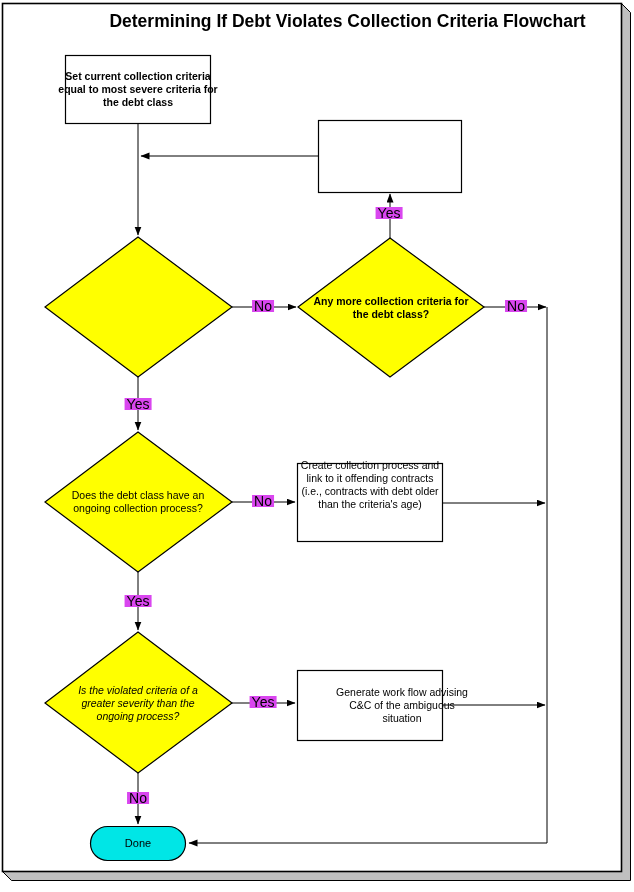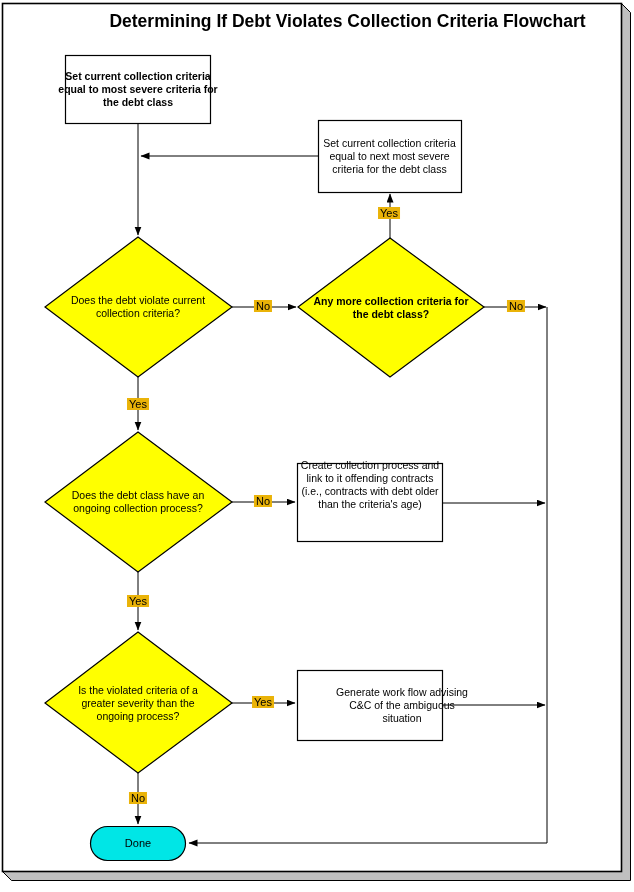--- a/index.html
+++ b/index.html
@@ -11,30 +11,30 @@
   .chart-title{
     position:absolute;left:2px;top:11px;width:619px;text-align:center;
     font-size:17.5px;font-weight:bold;letter-spacing:0px;margin-left:36px;
   }
   .node-text{
     position:absolute;display:flex;align-items:center;justify-content:center;
     text-align:center;font-size:10.5px;line-height:13px;
   }
   .edge-label{
     position:absolute;transform:translate(-50%,-50%);
-    background:#eab308;padding:0 2px;font-size:11px;line-height:12px;
+    background:#d946ef;padding:0 2px;font-size:14px;line-height:12px;
   }
   
   .t-b1{left:58px;top:55px;width:160px;height:68px;font-weight:bold;}
   .t-b2{left:316px;top:120px;width:147px;height:72px;}
   .t-d1{left:53px;top:277px;width:170px;height:60px;}
   .t-d2{left:311px;top:278px;width:160px;height:60px;font-weight:bold;}
   .t-d3{left:58px;top:472px;width:160px;height:60px;}
   .t-b3{left:300px;top:446px;width:140px;height:78px;}
-  .t-d4{left:68px;top:670px;width:140px;height:66px;}
+  .t-d4{left:68px;top:670px;width:140px;height:66px;font-style:italic;}
   .t-b4{left:300px;top:670px;width:140px;height:70px;padding-left:32px;}
   .t-done{left:90px;top:826px;width:96px;height:35px;font-size:11px;}
   svg line, svg path.connector{stroke:#000;stroke-width:1;fill:none;}
 </style>
 </head>
 <body>
 
 <div class="canvas">
 
   <svg class="layer" viewBox="0 0 634 892" xmlns="http://www.w3.org/2000/svg">
@@ -71,22 +71,20 @@
     <polygon points="390,238 484,307 390,377 298,307" stroke="#000" stroke-width="1.2" fill="#FFFF00"></polygon>
     <polygon points="138,432 232,502 138,572 45,502" stroke="#000" stroke-width="1.2" fill="#FFFF00"></polygon>
     <polygon points="138,632 232,703 138,773 45,703" stroke="#000" stroke-width="1.2" fill="#FFFF00"></polygon>
 
     <rect x="90.5" y="826.5" width="95" height="34" rx="17" ry="17" stroke="#000" stroke-width="1.2" fill="#00E6E6"></rect>
   </svg>
 
   <div class="chart-title">Determining If Debt Violates Collection Criteria Flowchart</div>
 
   <div class="node-text t-b1">Set current collection criteria equal to most severe criteria for the debt class</div>
-  <div class="node-text t-b2">Set current collection criteria equal to next most severe criteria for the debt class</div>
-  <div class="node-text t-d1">Does the debt violate current collection criteria?</div>
   <div class="node-text t-d2">Any more collection criteria for the debt class?</div>
   <div class="node-text t-d3">Does the debt class have an ongoing collection process?</div>
   <div class="node-text t-b3">Create collection process and link to it offending contracts (i.e., contracts with debt older than the criteria's age)</div>
   <div class="node-text t-d4">Is the violated criteria of a greater severity than the ongoing process?</div>
   <div class="node-text t-b4">Generate work flow advising C&amp;C of the ambiguous situation</div>
   <div class="node-text t-done">Done</div>
 
   <span class="edge-label" style="left:263px;top:306px;">No</span>
   <span class="edge-label" style="left:389px;top:213px;">Yes</span>
   <span class="edge-label" style="left:516px;top:306px;">No</span>

